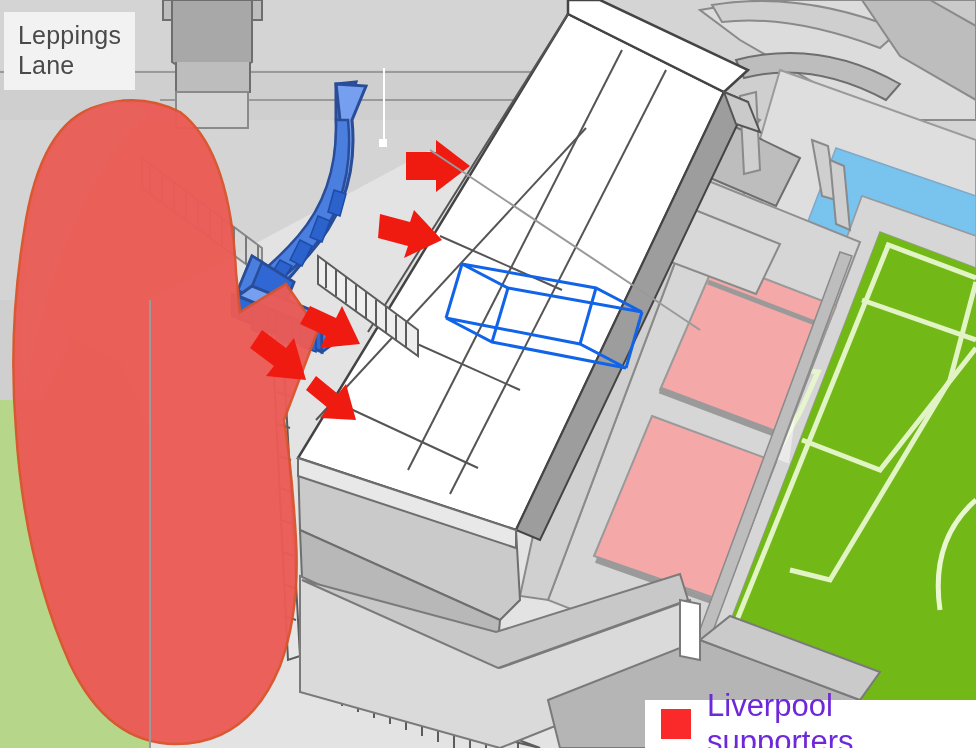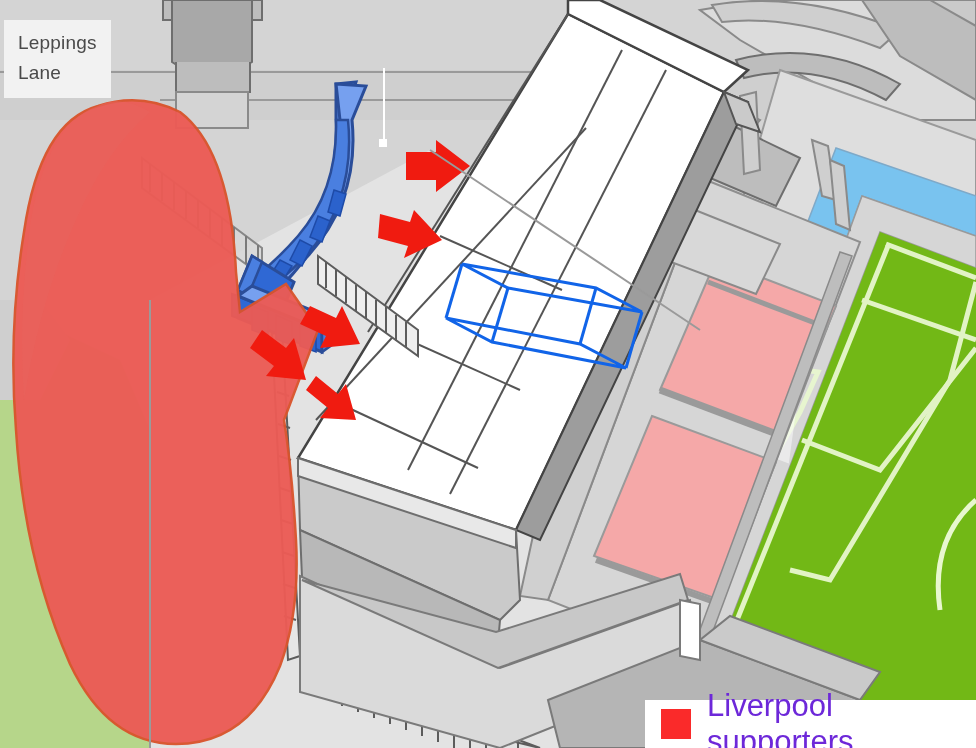--- a/index.html
+++ b/index.html
@@ -1,21 +1,21 @@
 <!DOCTYPE html>
 <html><head>
 <meta charset="utf-8">
 <style>
   html,body{margin:0;padding:0;background:#d9d9d9;}
   #stage{position:relative;width:976px;height:748px;overflow:hidden;
          font-family:"Liberation Sans",sans-serif;background:#d4d4d4;}
   #scene{position:absolute;inset:0;}
   .label-box{position:absolute;background:#f2f2f2;color:#4a4a4a;
-             font-size:19px;line-height:30px;padding:8px 14px 10px 14px;
-             white-space:pre-line;letter-spacing:.2px;margin-top:8px;}
+             font-size:25px;line-height:30px;padding:8px 14px 10px 14px;
+             white-space:pre-line;letter-spacing:.2px;}
   #lbl-leppings{left:4px;top:12px;}
   #lbl-turnstiles{left:302px;top:24px;padding:8px 16px 10px 16px;}
   #leader{position:absolute;left:383px;top:68px;width:2px;height:76px;background:#ffffff;}
   #leader-dot{position:absolute;left:379px;top:139px;width:8px;height:8px;background:#ffffff;}
   #legend{position:absolute;left:645px;top:700px;width:331px;height:48px;
           background:#ffffff;display:flex;align-items:center;gap:16px;padding-left:16px;
           box-sizing:border-box;}
   #legend-swatch{width:30px;height:30px;background:#fa2a2a;flex:0 0 auto;}
   #legend-text{font-size:31px;color:#6d28d9;}
 </style>

